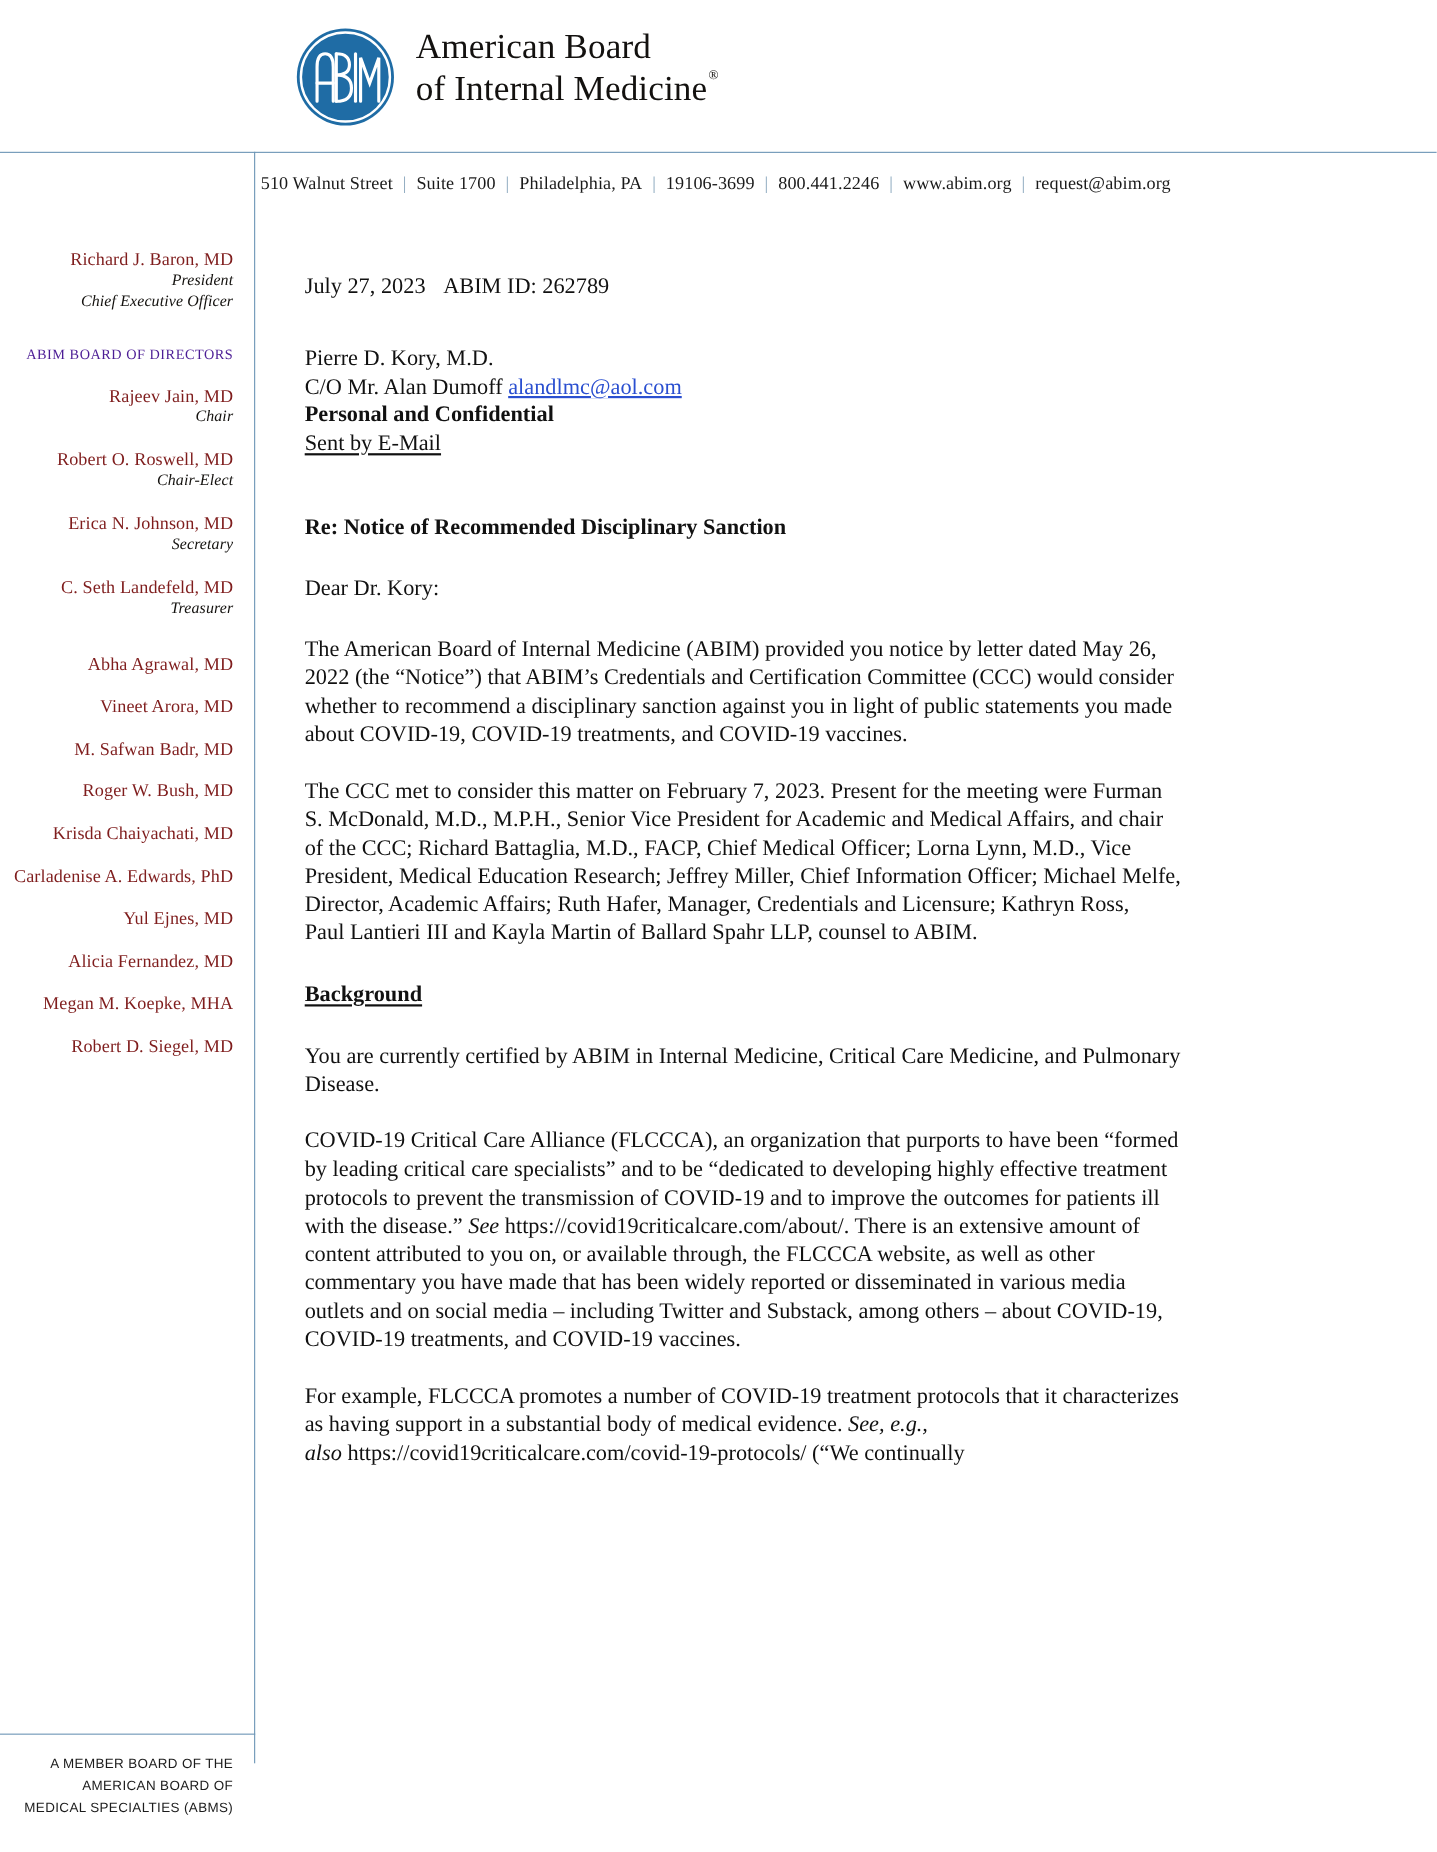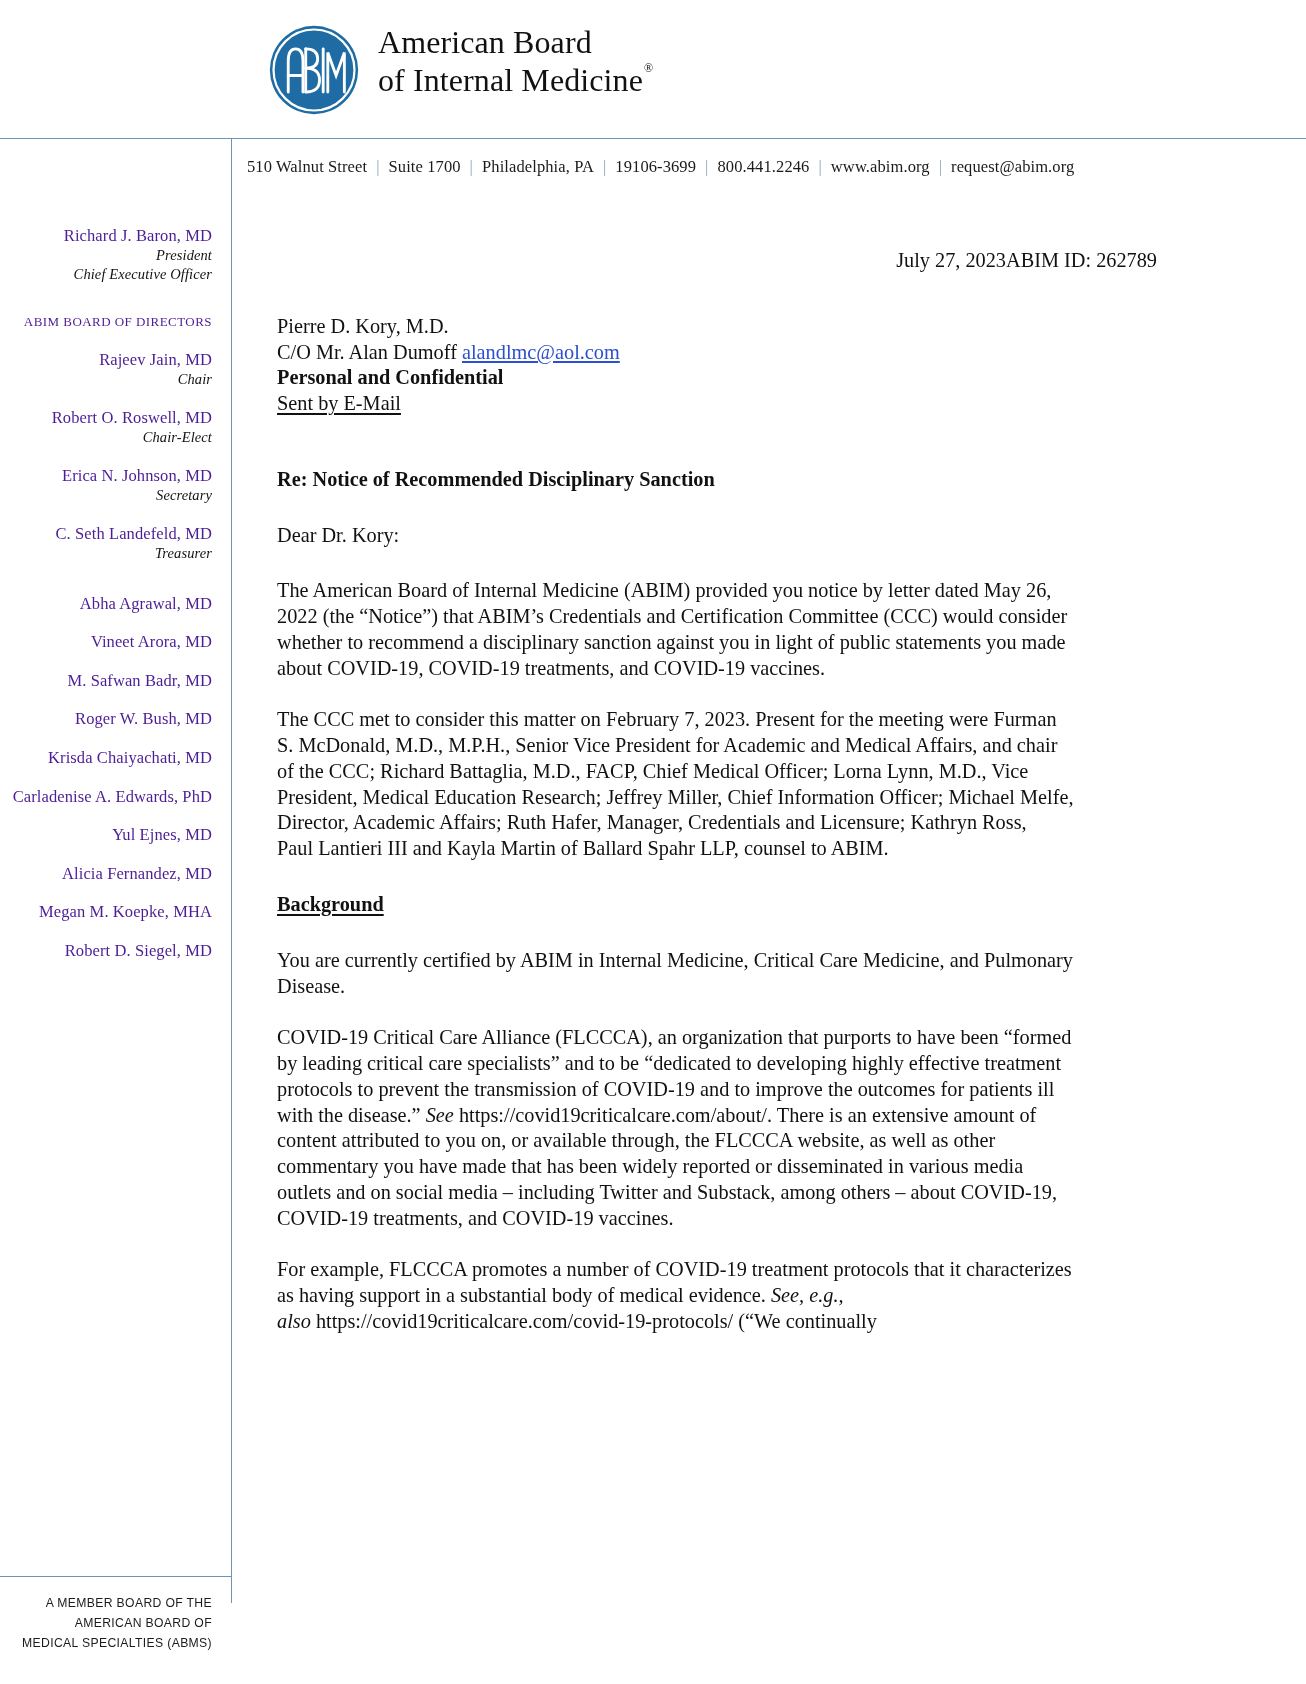--- a/index.html
+++ b/index.html
@@ -64,21 +64,21 @@
     left: 0;
     top: 1576px;
     width: 232px;
     height: 1px;
     background: #6b94b5;
   }
 
   
   .address-line {
     position: absolute;
-    left: 247px;
+    left: 237px;
     top: 157px;
     font-size: 16.5px;
     color: #1a1a1a;
     white-space: nowrap;
     letter-spacing: .1px;
   }
   .address-line .sep {
     display: inline-block;
     margin: 0 9px;
     color: #8aa7bd;
@@ -88,21 +88,21 @@
   .sidebar {
     position: absolute;
     left: 0;
     top: 225px;
     width: 212px;
     text-align: right;
     padding-right: 0;
   }
   .sb-name {
     font-size: 16.5px;
-    color: #4c1d95;
+    color: #7f1d1d;
     line-height: 1.28;
     letter-spacing: .1px;
   }
   .sb-title {
     font-size: 14.5px;
     font-style: italic;
     color: #14120f;
     line-height: 1.3;
     letter-spacing: .1px;
   }
@@ -135,22 +135,23 @@
     position: absolute;
     left: 277px;
     top: 248px;
     width: 880px;
     font-size: 20.3px;
     line-height: 1.27;
     color: #111111;
   }
   .row-date {
     display: flex;
-    justify-content: flex-end;
+    justify-content: flex-start;
     align-items: baseline;
+    gap: 16px;
   }
   .p { margin: 0; }
   .sp-26 { height: 26px; }
   .sp-30 { height: 30px; }
   .sp-40 { height: 40px; }
   .sp-50 { height: 50px; }
 
   .bold { font-weight: bold; }
   .ital { font-style: italic; }
   .ul { text-decoration: underline; text-underline-offset: 2.5px; }

